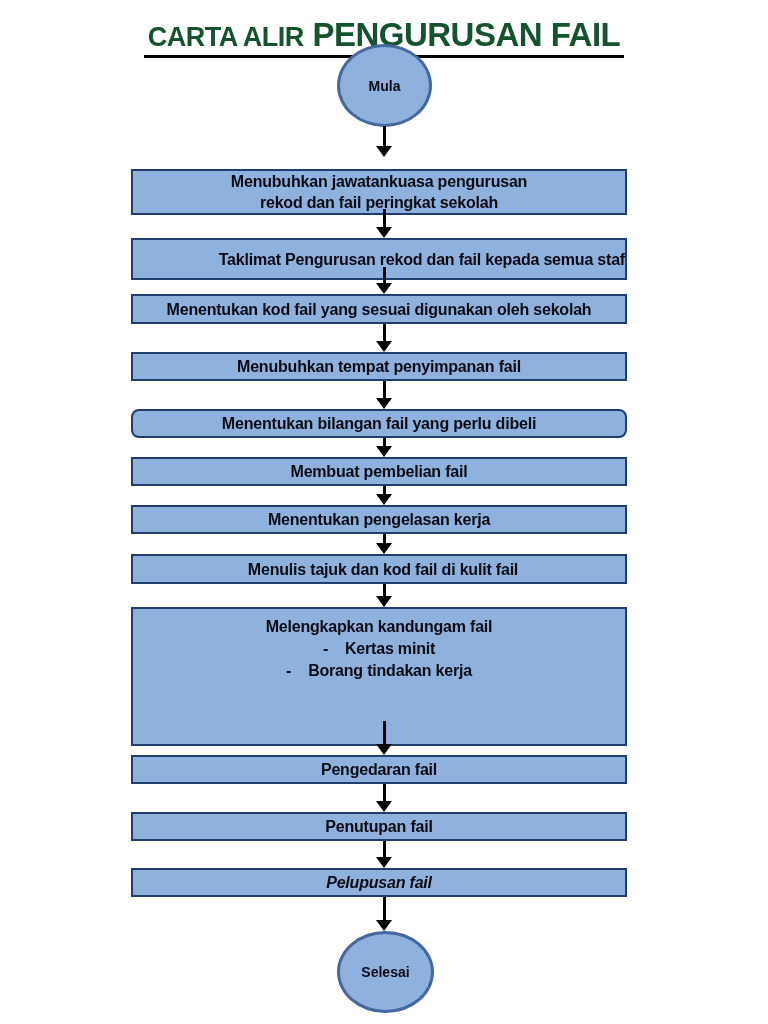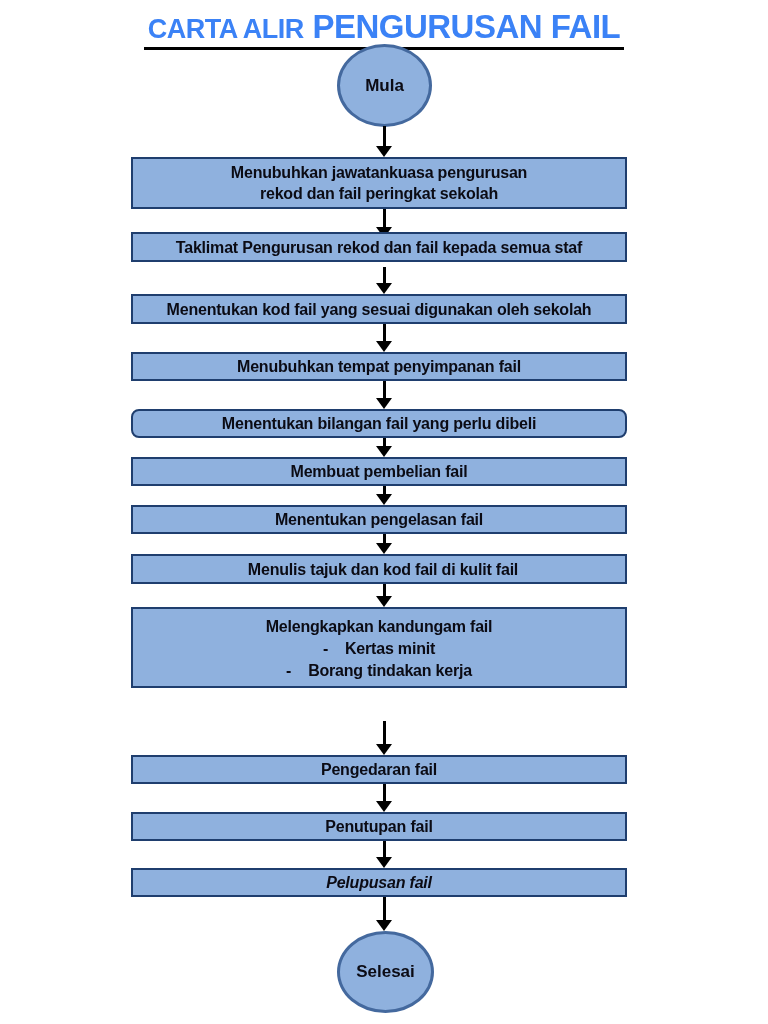--- a/index.html
+++ b/index.html
@@ -1,35 +1,35 @@
 <!DOCTYPE html>
 <html><head>
 <meta charset="utf-8">
 <style>
   html,body{margin:0;padding:0;background:#ffffff;}
   .page{
     position:relative;width:768px;height:1024px;background:#ffffff;overflow:hidden;
     font-family:"Liberation Sans", sans-serif;
   }
   .title{
-    position:absolute;top:8px;left:0;width:768px;text-align:center;margin:0;
-    color:#3b82f6;font-weight:900;letter-spacing:-0.5px;
+    position:absolute;top:16px;left:0;width:768px;text-align:center;margin:0;
+    color:#14532d;font-weight:900;letter-spacing:-0.5px;
   }
   .title .underline-wrap{
     display:inline-block;border-bottom:3.5px solid #000;padding:0 4px 1px 4px;
   }
   .title .t1{font-size:27px;}
   .title .t2{font-size:33px;}
   .node{
     position:absolute;background:#8FB1DE;box-sizing:border-box;
     display:flex;align-items:center;justify-content:center;text-align:center;
     color:#0b0b14;font-weight:bold;
   }
   .circle{
-    border:3px solid #44699E;border-radius:50%;font-size:17px;
+    border:3px solid #44699E;border-radius:50%;font-size:14px;
   }
   .box{
     left:131px;width:496px;border:2.5px solid #1F3E6E;
     font-size:16px;letter-spacing:-0.2px;line-height:21px;white-space:pre-line;
   }
   .bigbox{
     flex-direction:column;justify-content:flex-start;padding-top:7px;line-height:22px;
   }
   .arrow{position:absolute;left:376px;width:16px;}
   .arrow .stem{
@@ -50,31 +50,31 @@
 
   <div class="node circle" style="left:337px;top:44px;width:95px;height:83px;">
     <span>Mula</span>
   </div>
 
   <div class="arrow" style="top:126px;height:31px;">
     <div class="stem"></div>
     <div class="head"></div>
   </div>
 
-  <div class="node box" style="top:157px;height:52px;">
+  <div class="node box" style="top:169px;height:46px;">
     <span>Menubuhkan jawatankuasa pengurusan
 rekod dan fail peringkat sekolah</span>
   </div>
 
   <div class="arrow" style="top:209px;height:29px;">
     <div class="stem"></div>
     <div class="head"></div>
   </div>
 
-  <div class="node box" style="top:232px;height:30px;">
+  <div class="node box" style="top:238px;height:42px;justify-content:flex-end;">
     <span>Taklimat Pengurusan rekod dan fail kepada semua staf</span>
   </div>
 
   <div class="arrow" style="top:267px;height:27px;">
     <div class="stem"></div>
     <div class="head"></div>
   </div>
 
   <div class="node box" style="top:294px;height:30px;">
     <span>Menentukan kod fail yang sesuai digunakan oleh sekolah</span>
@@ -106,38 +106,38 @@
   <div class="node box" style="top:457px;height:29px;">
     <span>Membuat pembelian fail</span>
   </div>
 
   <div class="arrow" style="top:486px;height:19px;">
     <div class="stem"></div>
     <div class="head"></div>
   </div>
 
   <div class="node box" style="top:505px;height:29px;">
-    <span>Menentukan pengelasan fail</span>
+    <span>Menentukan pengelasan kerja</span>
   </div>
 
   <div class="arrow" style="top:534px;height:20px;">
     <div class="stem"></div>
     <div class="head"></div>
   </div>
 
   <div class="node box" style="top:554px;height:30px;padding-left:8px;">
     <span>Menulis tajuk dan kod fail di kulit fail</span>
   </div>
 
   <div class="arrow" style="top:584px;height:23px;">
     <div class="stem"></div>
     <div class="head"></div>
   </div>
 
-  <div class="node box bigbox" style="top:607px;height:81px;">
+  <div class="node box bigbox" style="top:607px;height:139px;">
     <div>Melengkapkan kandungam fail</div>
     <div>-&nbsp;&nbsp;&nbsp;&nbsp;Kertas minit</div>
     <div>-&nbsp;&nbsp;&nbsp;&nbsp;Borang tindakan kerja</div>
   </div>
 
   <div class="arrow" style="top:721px;height:34px;">
     <div class="stem"></div>
     <div class="head"></div>
   </div>
 

